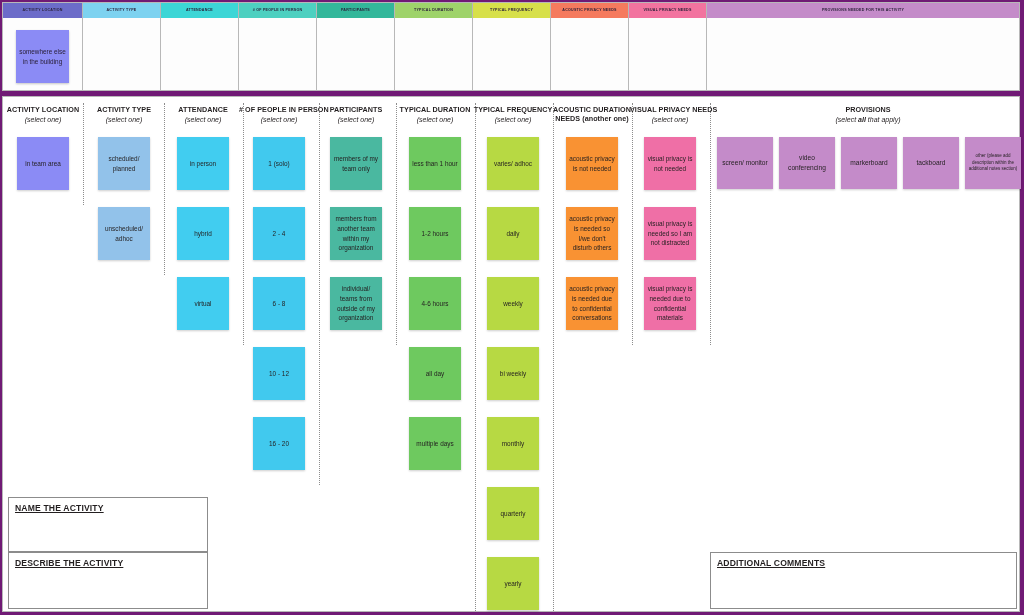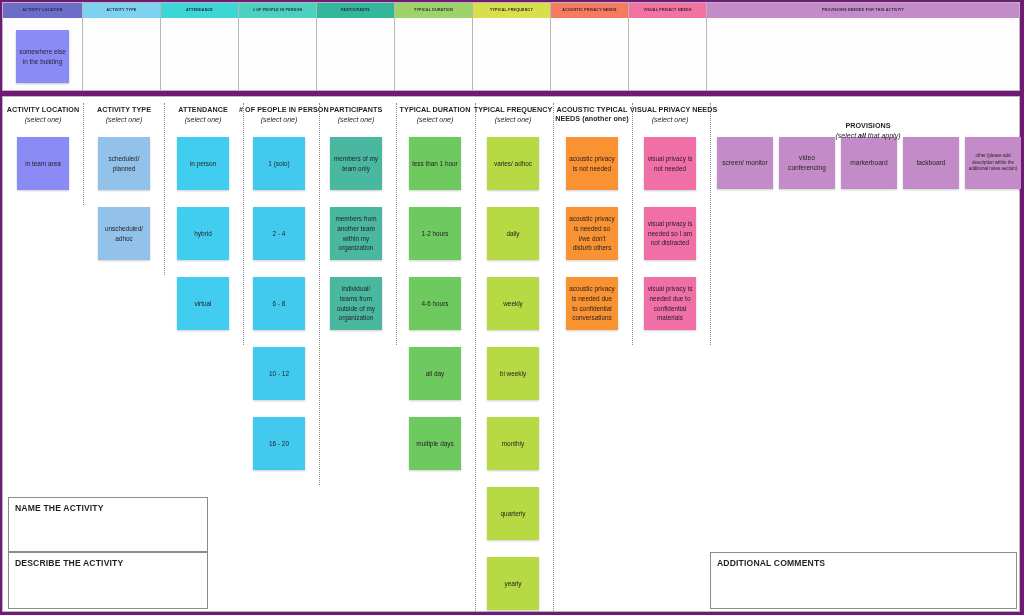--- a/index.html
+++ b/index.html
@@ -137,21 +137,21 @@
     line-height: 1.5;
     color: #231f20;
     padding: 2px 3px;
     box-sizing: border-box;
     box-shadow: 0 1px 2px rgba(0,0,0,0.20);
   }
 
   
   #provisions-title {
     position: absolute;
-    top: 24px;
+    top: 8px;
     left: 714px;
     width: 302px;
     text-align: center;
   }
   .prov-card {
     position: absolute;
     width: 56px;
     height: 52px;
     background: #c48bc9;
     display: flex;
@@ -173,20 +173,21 @@
     border: 1px solid #8c8c8c;
     box-sizing: border-box;
     background: #ffffff;
   }
   .textbox .tb-label {
     font-size: 8.6px;
     font-weight: 600;
     letter-spacing: 0.15px;
     color: #231f20;
     padding: 5px 0 0 6px;
+    text-decoration: underline;
   }
 </style>
 </head>
 <body>
 
 <div id="board">
 
   <div id="top-band">
       <div class="tb-col" style="width: 80px;">
         <div class="tb-head" style="background: rgb(108, 108, 201);">ACTIVITY LOCATION</div>
@@ -257,21 +258,21 @@
         </div>
         <div class="col" style="left: 392px; width: 80px;">
           <div class="col-title">TYPICAL DURATION</div>
           <div class="col-sub">(select one)</div>
         </div>
         <div class="col" style="left: 470px; width: 80px;">
           <div class="col-title">TYPICAL FREQUENCY</div>
           <div class="col-sub">(select one)</div>
         </div>
         <div class="col" style="left: 549px; width: 80px;">
-          <div class="col-title wrap">ACOUSTIC TYPICAL</div>
+          <div class="col-title wrap">ACOUSTIC DURATION</div>
           <div class="col-title" style="font-weight: 600;">NEEDS (another one)</div>
         </div>
         <div class="col" style="left: 627px; width: 80px;">
           <div class="col-title">VISUAL PRIVACY NEEDS</div>
           <div class="col-sub">(select one)</div>
         </div>
       </div>
     <div id="seps">
         <div class="vsep" style="left: 80px; top: 6px; height: 102px;"></div>
         <div class="vsep" style="left: 161px; top: 6px; height: 172px;"></div>

